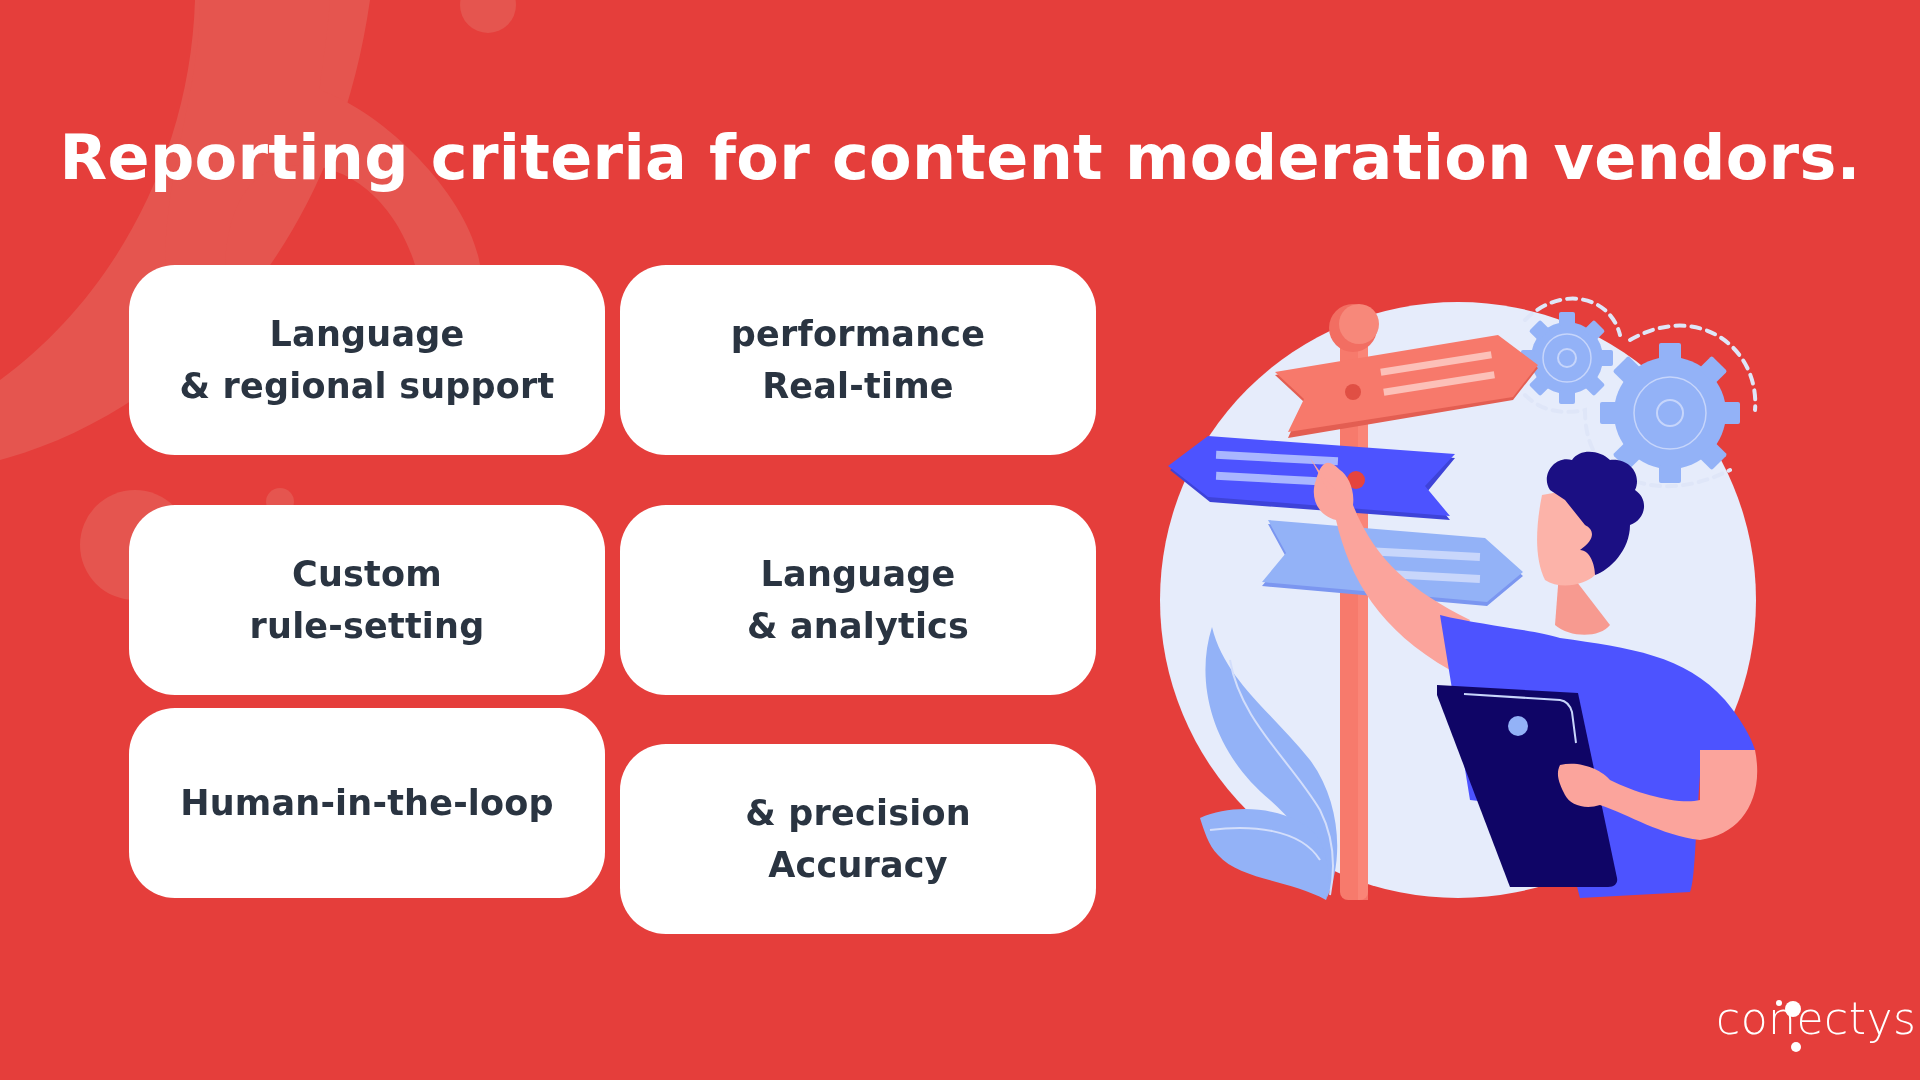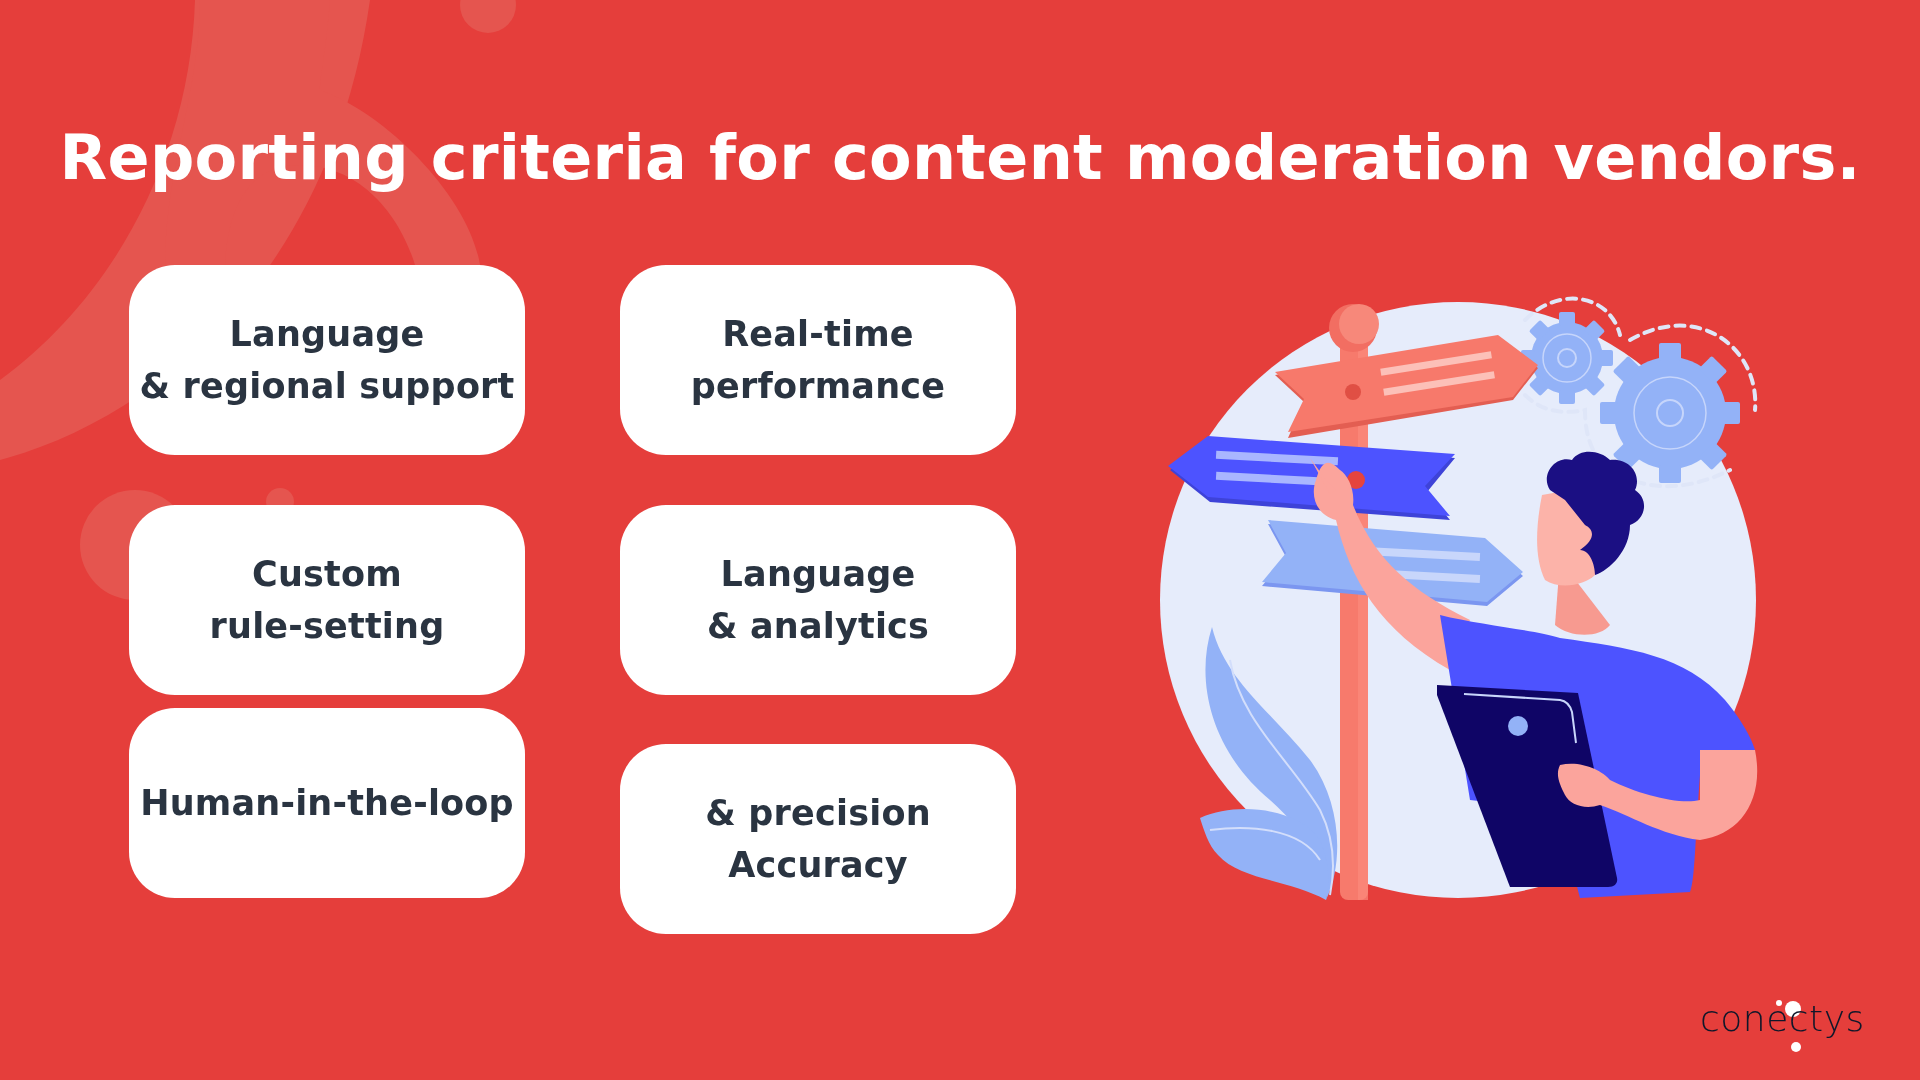--- a/index.html
+++ b/index.html
@@ -9,34 +9,34 @@
       font-family:"Liberation Sans", sans-serif;
     }
     .bg-deco { position:absolute; left:0; top:0; width:1920px; height:1080px; pointer-events:none; }
     .title {
       position:absolute; left:0; top:118px; width:1920px; text-align:center;
       color:#ffffff; font-weight:700; font-size:62px; letter-spacing:0.3px;
       font-family:"DejaVu Sans", sans-serif;
       line-height:80px; margin:0;
     }
     .card {
-      position:absolute; width:396px; height:190px; background:#ffffff;
+      position:absolute; width:476px; height:190px; background:#ffffff;
       border-radius:46px; display:flex; align-items:center; justify-content:center;
       flex-direction:column; text-align:center; box-sizing:border-box; padding:0 12px;
     }
     .card .line {
       display:block; color:#2a3441; font-family:"DejaVu Sans", sans-serif;
       font-weight:700; font-size:35px; line-height:52px; white-space:nowrap;
       letter-spacing:0.2px;
     }
     .illus { position:absolute; left:1140px; top:280px; width:640px; height:640px; }
     .logo { position:absolute; left:1698px; top:985px; width:190px; height:70px; }
     .logo-text {
-      position:absolute; left:2px; top:6px; color:#0f172a;
-      font-family:"DejaVu Sans", sans-serif; font-weight:300; font-size:36px;
+      position:absolute; left:18px; top:6px; color:#ffffff;
+      font-family:"DejaVu Sans", sans-serif; font-weight:300; font-size:44px;
       letter-spacing:0.5px; line-height:56px;
     }
   </style>
 </head>
 <body>
 
 <svg class="bg-deco" viewBox="0 0 1920 1080" xmlns="http://www.w3.org/2000/svg">
   <path d="M195 0 C190 160 110 300 0 380 L0 460 C150 420 330 280 370 0 Z" fill="#e5554f"></path>
   <path d="M200 0 L330 0 C325 40 325 70 320 90 C410 125 460 200 480 290 L420 290 C400 240 360 180 300 175 C250 175 230 230 230 265 L190 265 C200 180 210 90 200 0 Z" fill="#e5554f" opacity="0"></path>
   <circle cx="294" cy="240" r="0" fill="#e5554f"></circle>
@@ -46,22 +46,22 @@
   <circle cx="280" cy="502" r="14" fill="#e5554f"></circle>
 </svg>
 
 <h1 class="title">Reporting criteria for content moderation vendors.</h1>
 
 <div class="card" style="left:129px; top:265px;">
   <span class="line">Language</span>
   <span class="line">&amp; regional support</span>
 </div>
 <div class="card" style="left:620px; top:265px;">
+  <span class="line">performance</span>
   <span class="line">Real-time</span>
-  <span class="line">performance</span>
 </div>
 <div class="card" style="left:129px; top:505px;">
   <span class="line">Custom</span>
   <span class="line">rule-setting</span>
 </div>
 <div class="card" style="left:620px; top:505px;">
   <span class="line">Language</span>
   <span class="line">&amp; analytics</span>
 </div>
 <div class="card" style="left:129px; top:708px;gap:31px;">

